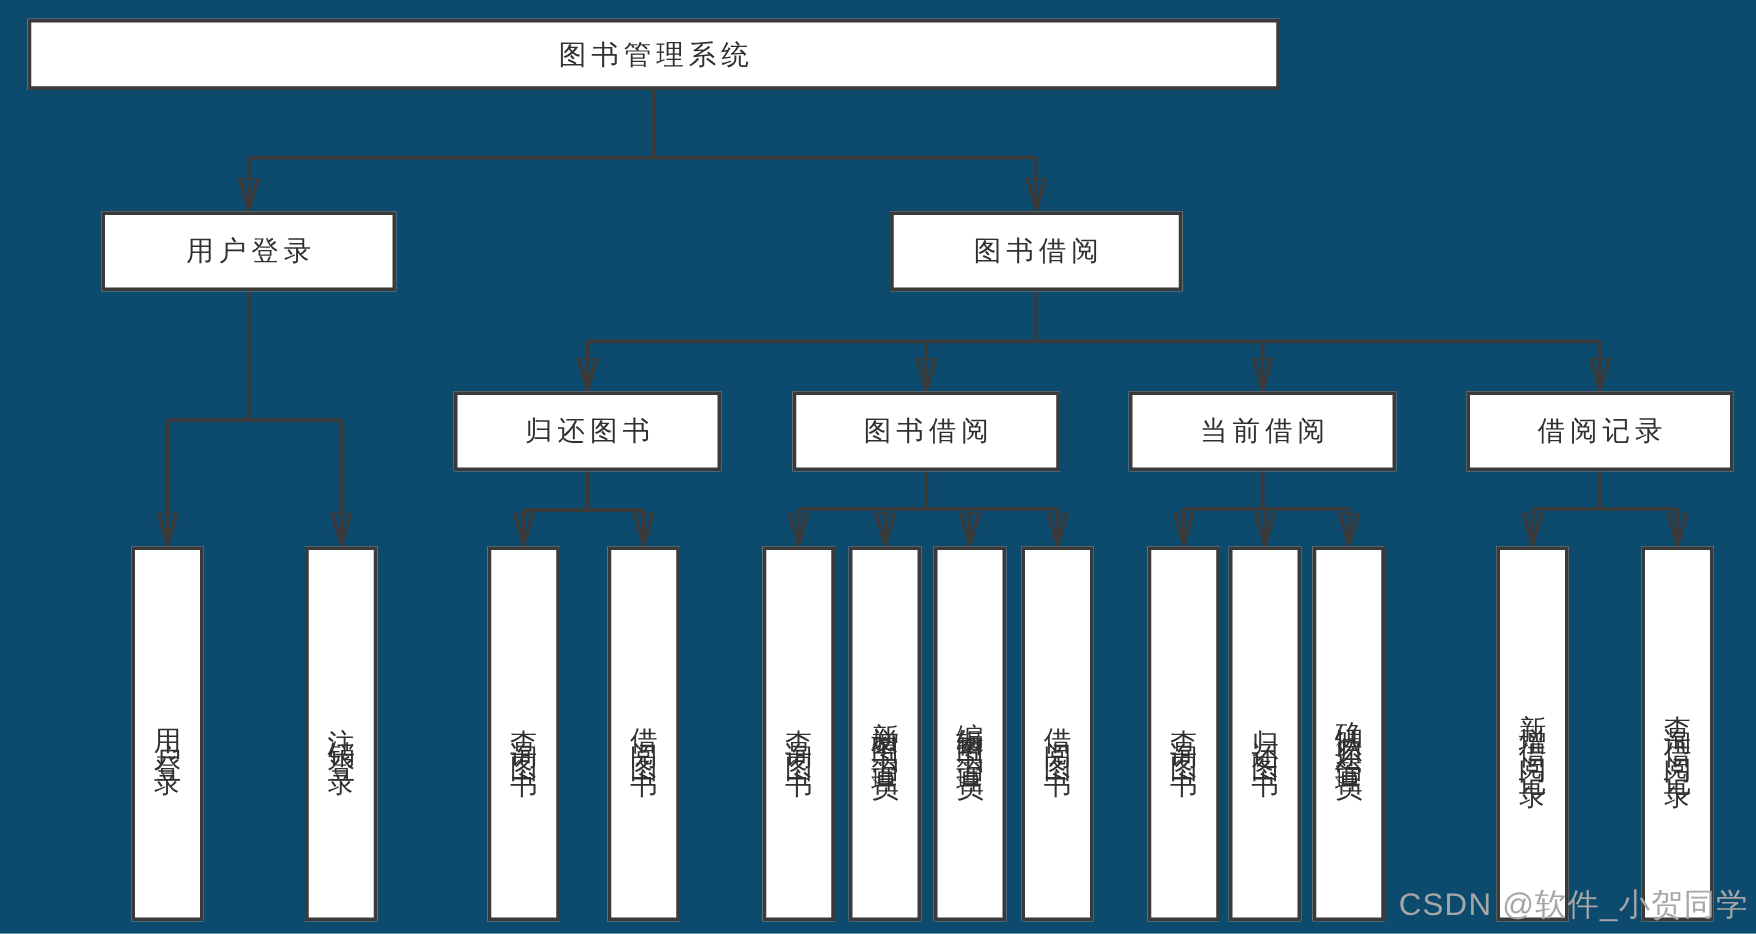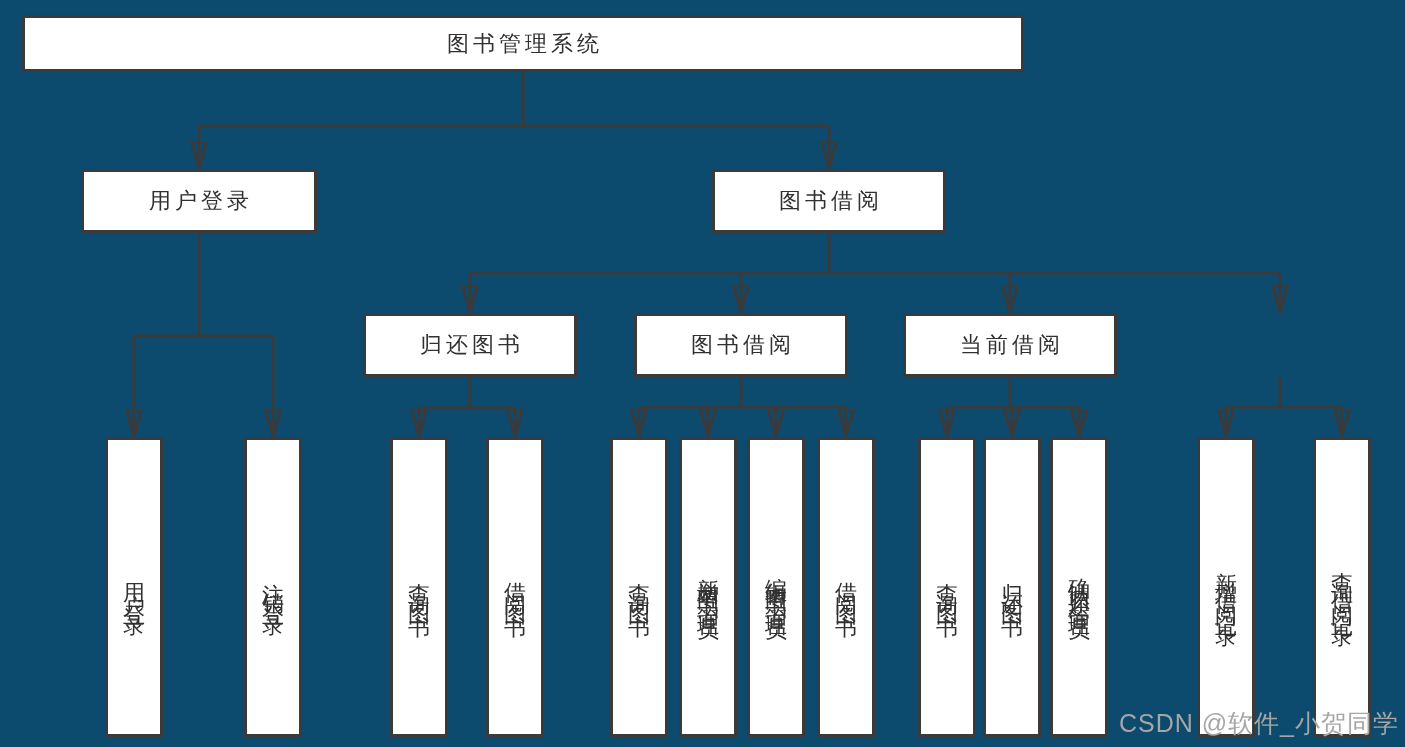--- a/index.html
+++ b/index.html
@@ -128,20 +128,21 @@
   </svg>
 
   <div class="node root">图书管理系统</div>
 
   <div class="node lvl2" style="left:81px; width:236px;">用户登录</div>
   <div class="node lvl2" style="left:712px; width:234px;">图书借阅</div>
 
   <div class="node lvl3" style="left:363px;">归还图书</div>
   <div class="node lvl3" style="left:903px;">当前借阅</div>
   <div class="node lvl3" style="left:634px;">图书借阅</div>
+  <div class="node lvl3" style="left:1173px;">借阅记录</div>
 
   <div class="node leaf" style="left:105px;">用户登录</div>
   <div class="node leaf" style="left:244px;">注销登录</div>
 
   <div class="node leaf" style="left:390px;">查询图书</div>
   <div class="node leaf" style="left:486px;">借阅图书</div>
 
   <div class="node leaf" style="left:610px;">查询图书</div>
   <div class="node leaf long" style="left:679px;">新增图书（管理员）</div>
   <div class="node leaf long" style="left:747px;">编辑图书（管理员）</div>

